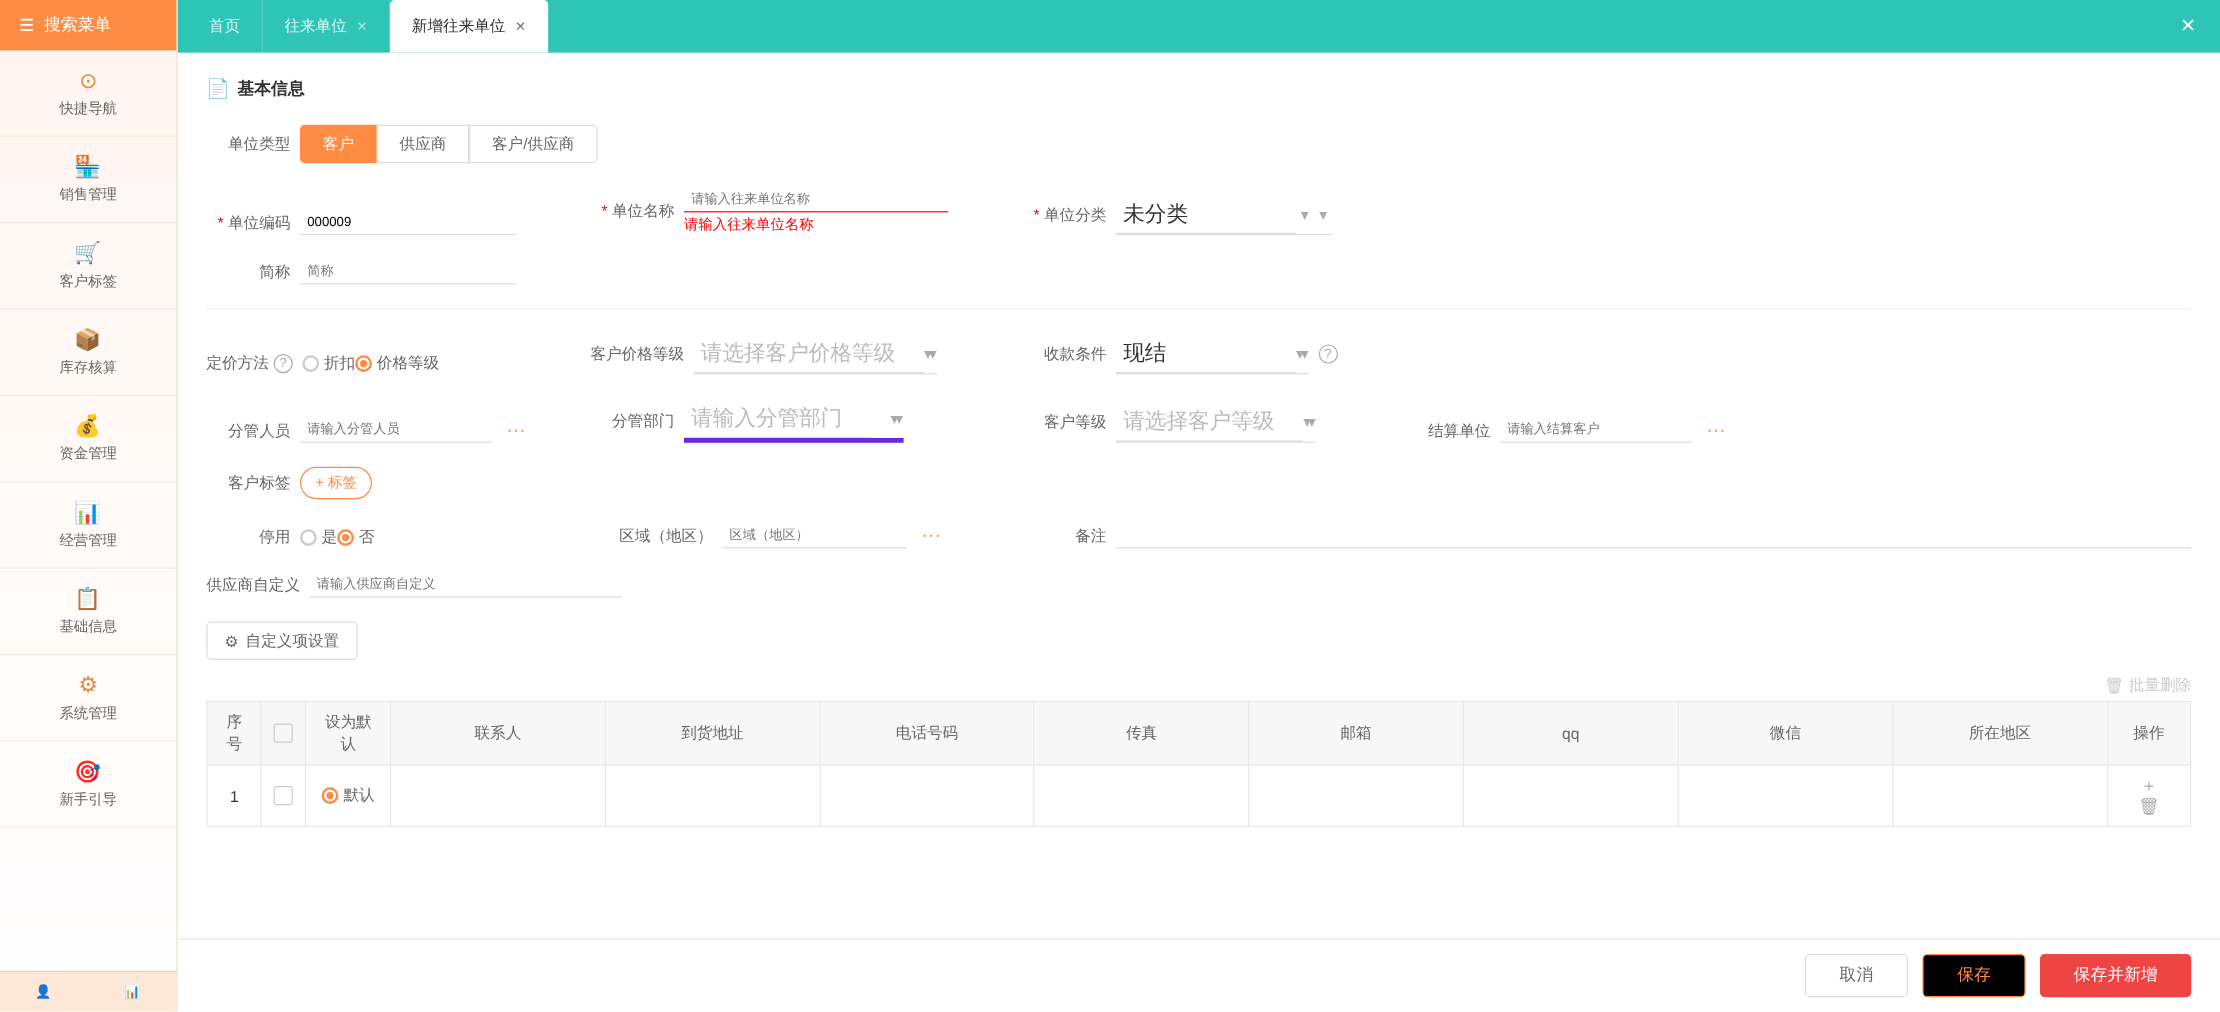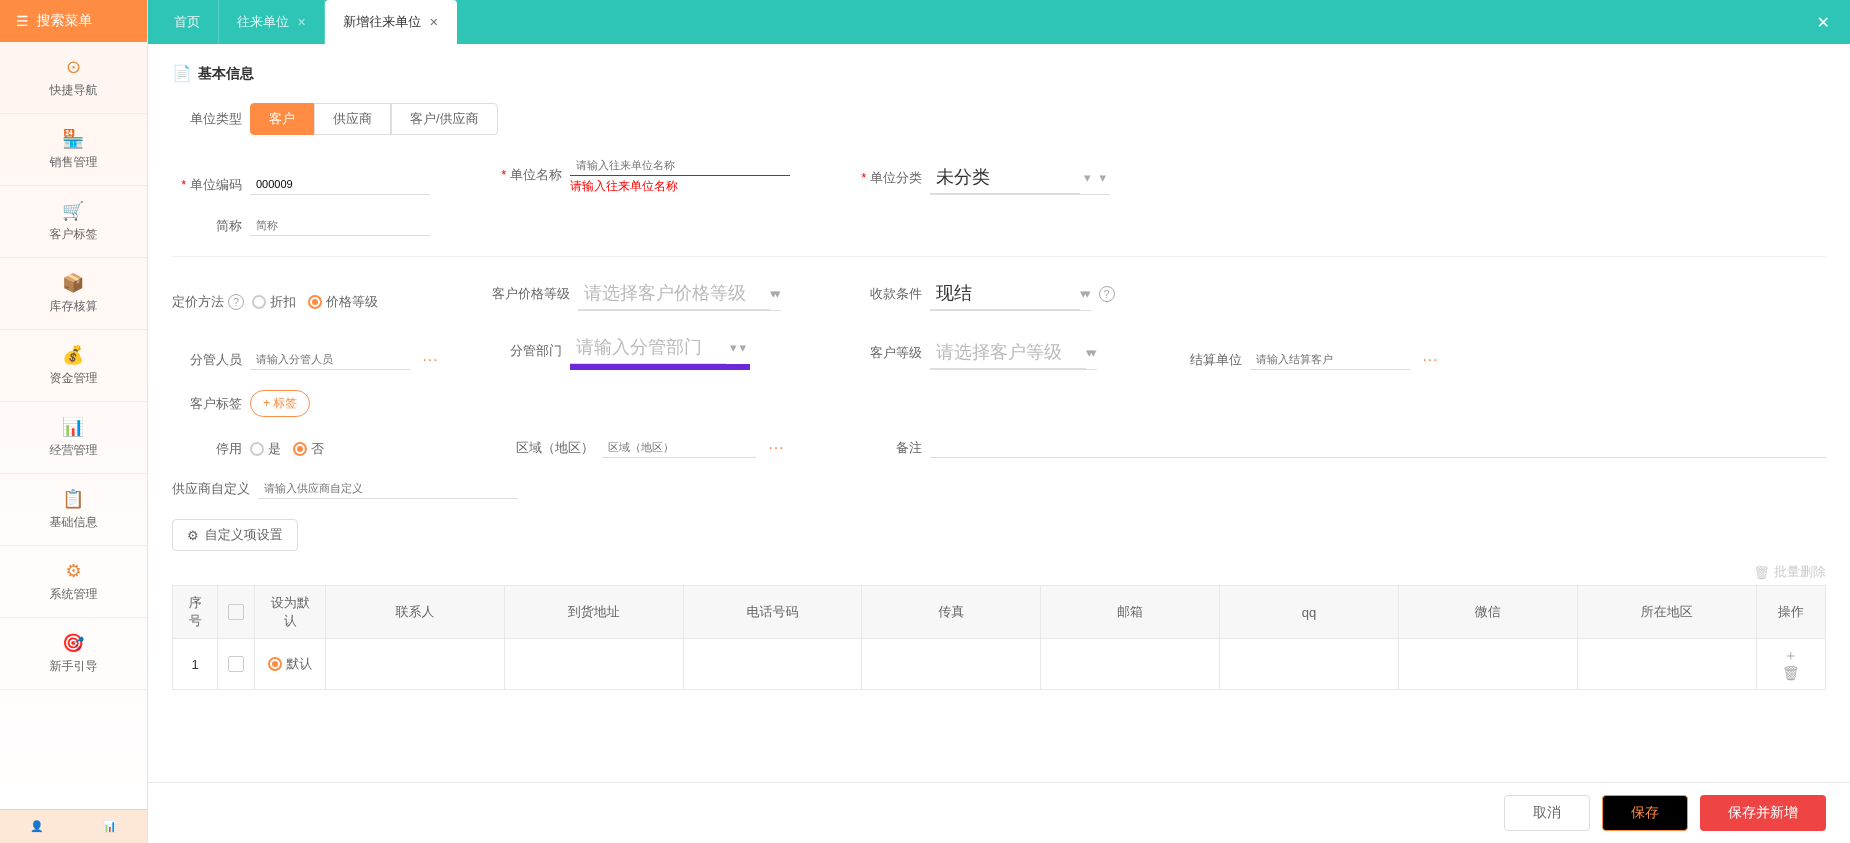--- a/index.html
+++ b/index.html
@@ -191,21 +191,20 @@
       display: inline-block;
     }
     .select-placeholder {
       color: #bbb;
     }
 
     
     .radio-group {
       display: flex;
       align-items: center;
-      gap: 12px;
     }
     .radio-item {
       display: flex;
       align-items: center;
       gap: 4px;
       cursor: pointer;
       color: #666;
       font-size: 13px;
     }
     .radio-circle {
@@ -527,21 +526,21 @@
     </div>
 
     <div class="form-row">
       <div class="form-group" style="flex: 0 0 320px;">
         <span class="form-label">分管人员</span>
         <input class="form-input" type="text" placeholder="请输入分管人员" style="min-width: 160px;">
         <span class="dots-btn">···</span>
       </div>
       <div class="form-group" style="flex: 0 0 360px;">
         <span class="form-label">分管部门</span>
-        <div class="select-wrapper" style="border-bottom:6px solid #6d28d9; min-width:180px;">
+        <div class="select-wrapper" style="border-bottom:4px solid #6d28d9; min-width:180px;gap:16px;">
           <span class="select-text select-placeholder">请输入分管部门</span>
           <span style="color:#aaa; margin-left:4px;">▾</span>
         </div>
       </div>
       <div class="form-group" style="flex: 0 0 320px;">
         <span class="form-label">客户等级</span>
         <div class="select-wrapper" style="border-bottom:1px solid #ddd; min-width:160px;">
           <span class="select-text select-placeholder">请选择客户等级</span>
           <span style="color:#aaa; margin-left:4px;">▾</span>
         </div>

